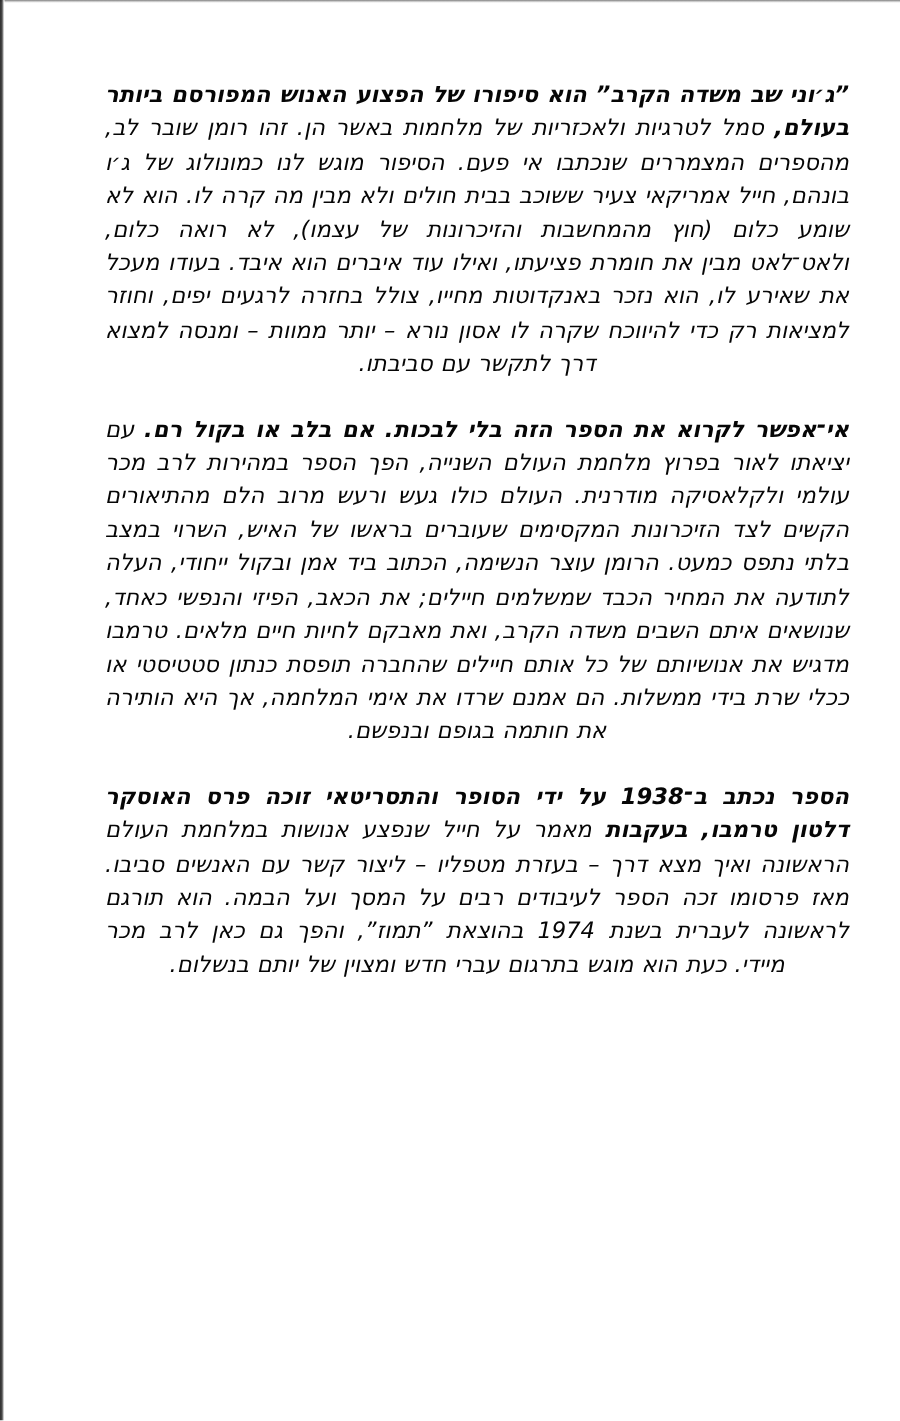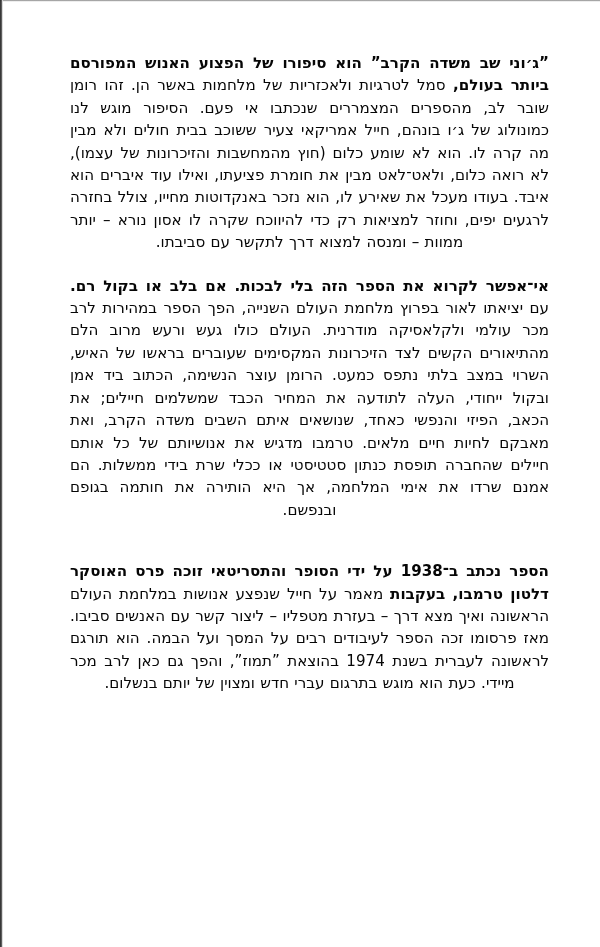--- a/index.html
+++ b/index.html
@@ -37,21 +37,22 @@
     opacity: .6;
   }
 
   .page {
     position: absolute;
     top: 0;
     left: 0;
     width: 600px;
     height: 947px;
     box-sizing: border-box;
-    padding: 52px 51px 0 70px;
+    padding: 52px 34px 0 70px;
+    font-style: italic;
   }
 
   .blurb {
     direction: rtl;
     text-align: justify;
     text-align-last: center;
     font-size: 15.1px;
     line-height: 1.485;
     letter-spacing: 0;
     word-spacing: .5px;
@@ -65,21 +66,21 @@
   }
   .blurb .lead {
     font-weight: bold;
   }
   .blurb .body {
     font-weight: normal;
   }
 
   
   .p1 { margin-bottom: 21px; }
-  .p2 { margin-bottom: 39px; }
+  .p2 { margin-bottom: 21px; }
   .p3 { margin-bottom: 0; }
 </style>
 </head>
 <body>
 
 <div class="scan-edge-top"></div>
 <div class="scan-edge-left"></div>
 
 <div class="page">
 

